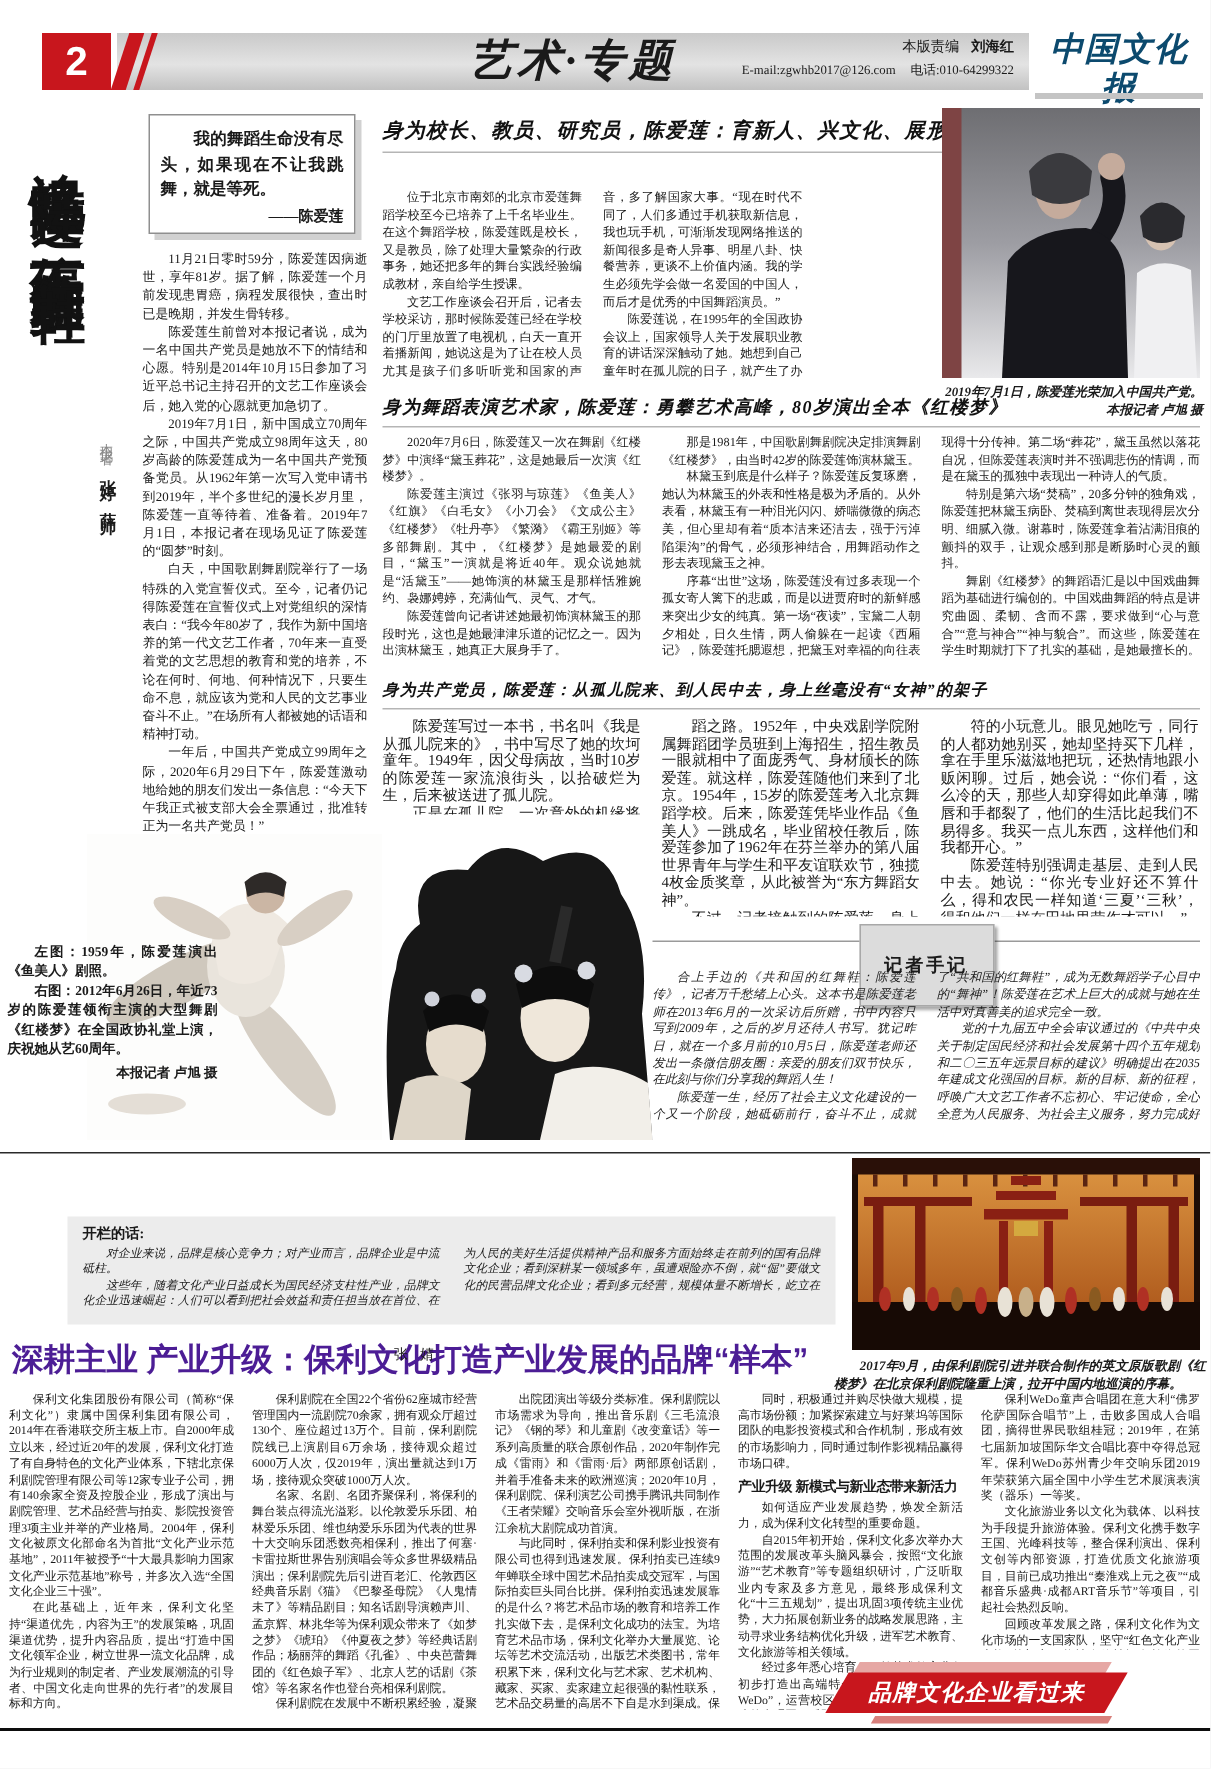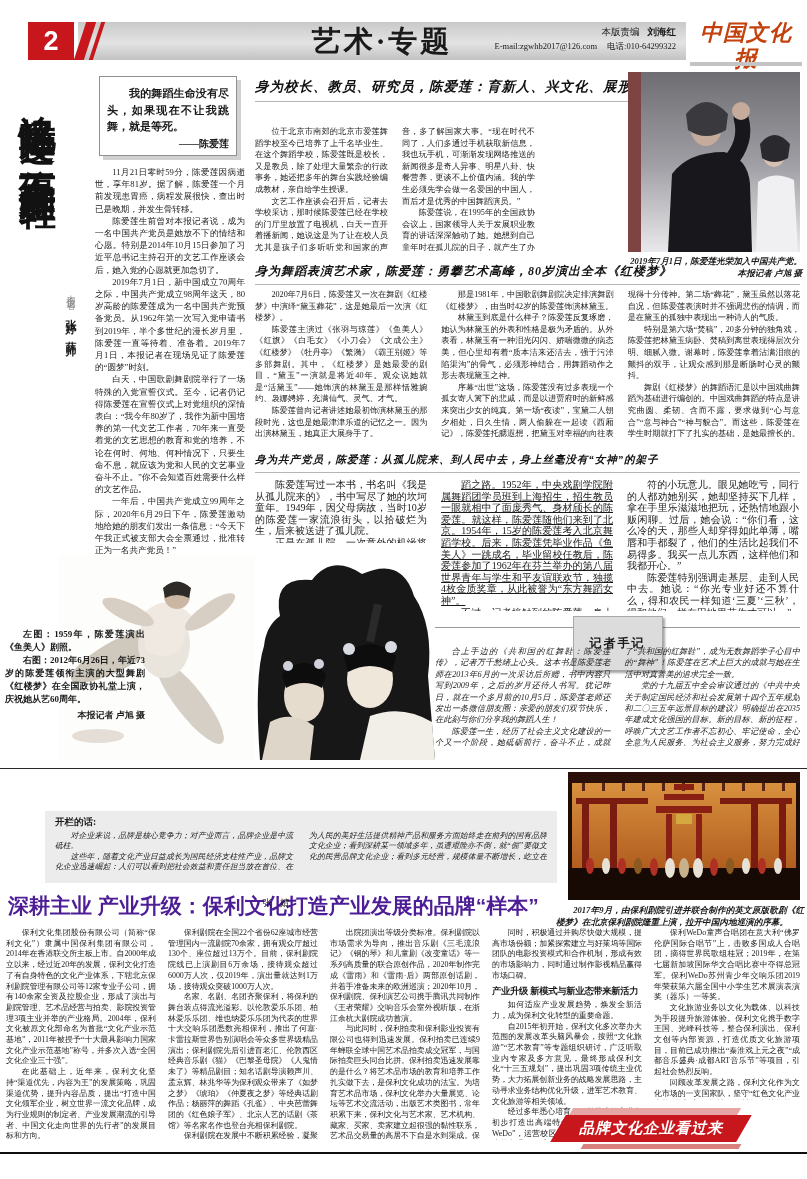--- a/index.html
+++ b/index.html
@@ -8,28 +8,28 @@
   .abs{position:absolute;}
   .para{margin:0;text-indent:2em;text-align:justify;}
   
   .header-bar{left:78px;top:22px;width:608px;height:38px;
     background:linear-gradient(#c9c9c9,#e3e3e3 55%,#c2c2c2);}
   .pageno{left:28px;top:22px;width:46px;height:38px;background:#c8161d;color:#fff;
     display:flex;align-items:center;justify-content:center;
     font-family:"Liberation Sans","DejaVu Sans",sans-serif;font-weight:bold;font-size:27px;}
   .pstripe1{left:80px;top:22px;width:10px;height:38px;background:#c8161d;transform:skewX(-18deg);}
   .pstripe2{left:95px;top:22px;width:4px;height:38px;background:#c8161d;transform:skewX(-18deg);}
-  .section-title{width:100%;text-align:center;line-height:38px;font-size:29px;font-weight:900;letter-spacing:3px;}
+  .section-title{width:100%;text-align:center;line-height:38px;font-size:29px;font-weight:900;letter-spacing:3px;font-style:italic;}
   .editor-block{position:absolute;right:10px;top:4px;text-align:right;line-height:1.45;}
   .editor-line1{font-size:9.5px;}
   .editor-line1 b{margin-left:8px;}
   .editor-line2{font-size:8.5px;}
   .editor-line2 span+span{margin-left:10px;}
   .masthead{left:690px;top:20px;width:112px;text-align:center;}
-  .masthead-name{color:#c2410c;font-size:22px;font-weight:900;font-style:italic;letter-spacing:1px;line-height:26px;}
+  .masthead-name{color:#0c4a6e;font-size:22px;font-weight:900;font-style:italic;letter-spacing:1px;line-height:26px;}
   .masthead-date{font-size:8.5px;font-weight:bold;margin-top:2px;}
   .masthead-strip{left:690px;top:62px;width:112px;height:4px;background:#c4c4c4;}
   
   .vtitle{left:14px;top:86px;height:640px;writing-mode:vertical-rl;
     font-size:37px;font-weight:900;letter-spacing:3px;line-height:46px;color:#121212;}
   .vbyline{left:62px;top:288px;height:200px;writing-mode:vertical-rl;}
   .vb-label{color:#8a8a8a;font-size:9px;letter-spacing:2px;}
   .vb-name{font-size:11px;font-weight:bold;margin-top:10px;letter-spacing:4px;}
   .quote-box{left:99px;top:76px;width:138px;height:80px;border:1px solid #8f8f8f;
     box-shadow:4px 4px 0 rgba(0,0,0,.18);background:#fff;padding:8px 7px 4px;box-sizing:border-box;}
@@ -51,21 +51,21 @@
   .a1-caption{left:612px;top:255px;width:190px;font-size:8.6px;font-weight:bold;
     text-align:right;line-height:12px;font-style:italic;}
   .a2-head{left:255px;top:263px;font-size:12px;}
   .a2-line{left:255px;top:284px;width:545px;}
   .a2-cols{left:255px;top:289px;width:545px;height:160px;column-count:3;column-gap:14px;
     overflow:hidden;font-size:8.2px;line-height:11.6px;}
   .a3-head{left:255px;top:453px;font-size:10.5px;}
   .a3-line{left:255px;top:472px;width:545px;}
   .a3col{top:479px;width:172px;overflow:hidden;font-size:10px;line-height:11.6px;}
   .a3col1{left:255px;height:64px;}
-  .a3col2{left:441px;height:132px;text-decoration:underline;}
+  .a3col2{left:441px;height:132px;}
   .a3col3{left:627px;height:132px;}
   .opera-photo{left:252px;top:546px;width:183px;height:214px;}
   .dancer-photo{left:58px;top:556px;width:197px;height:204px;z-index:1;}
   
   .notes{left:435px;top:616px;width:365px;height:146px;}
   .notes-line{position:absolute;left:0;top:11px;width:100%;height:1px;background:#9a9a9a;}
   .notes-label{position:absolute;left:50%;transform:translateX(-50%);top:0;background:#dcdcdc;
     border:1px solid #a8a8a8;box-shadow:2px 2px 2px rgba(0,0,0,.35);padding:18px 16px;
     font-size:12px;font-weight:900;letter-spacing:2px;}
   .notes-cols{position:absolute;left:0;top:30px;width:100%;height:114px;column-count:2;
@@ -130,21 +130,21 @@
     <span class="vb-name">薛帅</span>
   </div>
   <div class="abs quote-box">
     <div class="quote-text">我的舞蹈生命没有尽头，如果现在不让我跳舞，就是等死。</div>
     <div class="quote-attr">——陈爱莲</div>
   </div>
   <div class="abs mem-col">
       <p class="para">11月21日零时59分，陈爱莲因病逝世，享年81岁。据了解，陈爱莲一个月前发现患胃癌，病程发展很快，查出时已是晚期，并发生骨转移。</p>
       <p class="para">陈爱莲生前曾对本报记者说，成为一名中国共产党员是她放不下的情结和心愿。特别是2014年10月15日参加了习近平总书记主持召开的文艺工作座谈会后，她入党的心愿就更加急切了。</p>
       <p class="para">2019年7月1日，新中国成立70周年之际，中国共产党成立98周年这天，80岁高龄的陈爱莲成为一名中国共产党预备党员。从1962年第一次写入党申请书到2019年，半个多世纪的漫长岁月里，陈爱莲一直等待着、准备着。2019年7月1日，本报记者在现场见证了陈爱莲的“圆梦”时刻。</p>
-      <p class="para">白天，中国歌剧舞剧院举行了一场特殊的入党宣誓仪式。至今，记者仍记得陈爱莲在宣誓仪式上对党组织的深情表白：“我今年80岁了，我作为新中国培养的第一代文艺工作者，70年来一直受着党的文艺思想的教育和党的培养，不论在何时、何地、何种情况下，只要生命不息，就应该为党和人民的文艺事业奋斗不止。”你不会知道百姓需要什么样的文艺作品。</p>
+      <p class="para">白天，中国歌剧舞剧院举行了一场特殊的入党宣誓仪式。至今，记者仍记得陈爱莲在宣誓仪式上对党组织的深情表白：“我今年80岁了，我作为新中国培养的第一代文艺工作者，70年来一直受着党的文艺思想的教育和党的培养，不论在何时、何地、何种情况下，只要生命不息，就应该为党和人民的文艺事业奋斗不止。”在场所有人都被她的话语和精神打动。</p>
       <p class="para">一年后，中国共产党成立99周年之际，2020年6月29日下午，陈爱莲激动地给她的朋友们发出一条信息：“今天下午我正式被支部大会全票通过，批准转正为一名共产党员！”</p>
       <p class="para">惊闻陈爱莲因病逝世的消息，文化界、舞蹈人齐声恸悼：</p>
       <p class="para">“北京第一场雪，陈爱莲老师离开了我们。”</p>
     </div>
 
   <div class="abs photo-frame dancer-photo">
     <svg viewBox="0 0 197 204" preserveAspectRatio="none">
       <rect width="197" height="204" fill="#fdfdfc"></rect>
       <ellipse cx="62" cy="98" rx="55" ry="15" fill="#cfc8bd" transform="rotate(-28 62 98)"></ellipse>
       <ellipse cx="132" cy="146" rx="52" ry="14" fill="#d6cfc5" transform="rotate(52 132 146)"></ellipse>

